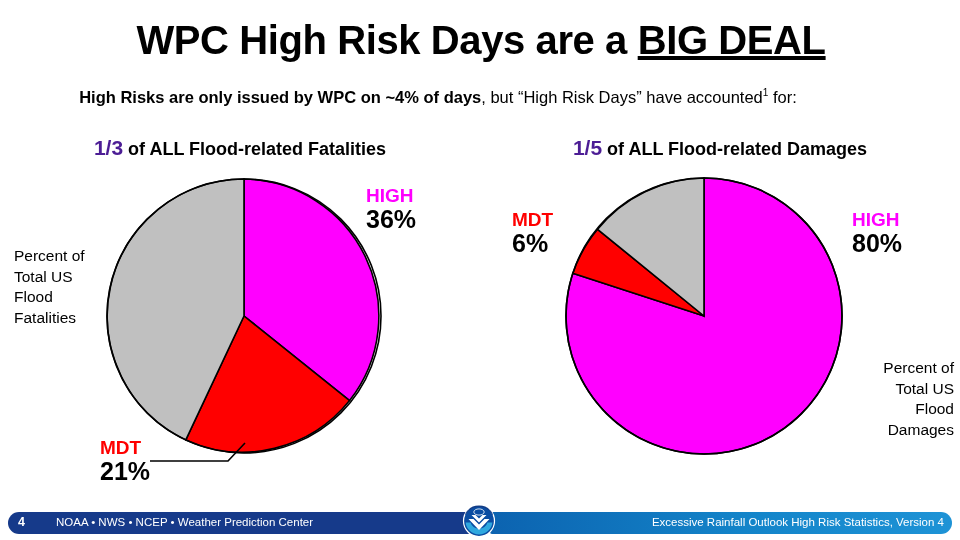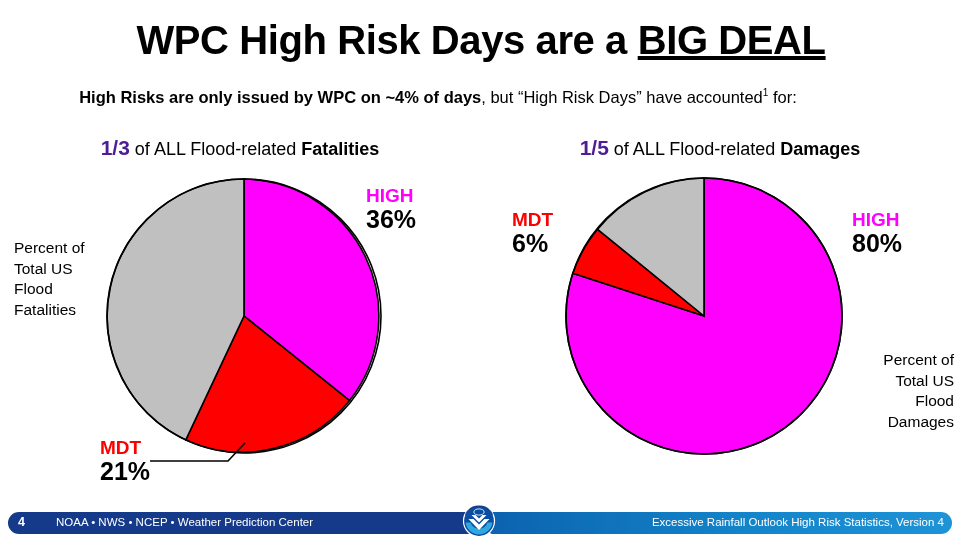--- a/index.html
+++ b/index.html
@@ -35,37 +35,37 @@
 
   
   .panel-head {
     position: absolute; top: 136px;
     font-size: 18px; color: #000000;
     white-space: nowrap;
   }
   .panel-head.left  { left: 0; width: 480px; text-align: center; }
   .panel-head.right { left: 480px; width: 480px; text-align: center; }
   .panel-head .frac { color: #4c1d95; font-weight: bold; font-size: 21px; }
-  .panel-head .norm { font-weight: normal; }
+  .panel-head .norm { font-weight: bold; }
   .panel-head .bold { font-weight: bold; }
 
   
   .pie { position: absolute; }
   .pie svg { display: block; }
 
   
   .callout { position: absolute; white-space: nowrap; line-height: 1.06; }
   .callout .cat  { font-weight: bold; font-size: 19px; }
   .callout .val  { font-weight: bold; font-size: 25px; color: #000000; }
   .cat-high { color: #FF00FF; }
   .cat-mdt  { color: #FF0000; }
 
   
   .side-caption {
-    position: absolute; font-size: 15.5px; color: #000000; line-height: 1.33;
+    position: absolute; font-size: 15.5px; color: #000000; line-height: 1.33; margin-top: 8px;
   }
   .side-caption.lft { text-align: left; }
   .side-caption.rgt { text-align: right; }
 
   
   .footnote {
     position: absolute; left: 512px; top: 463px; width: 444px;
     font-size: 10.5px; color: #000000; line-height: 1.42; text-align: right;
   }
   .footnote sup { font-size: 8px; vertical-align: super; }

